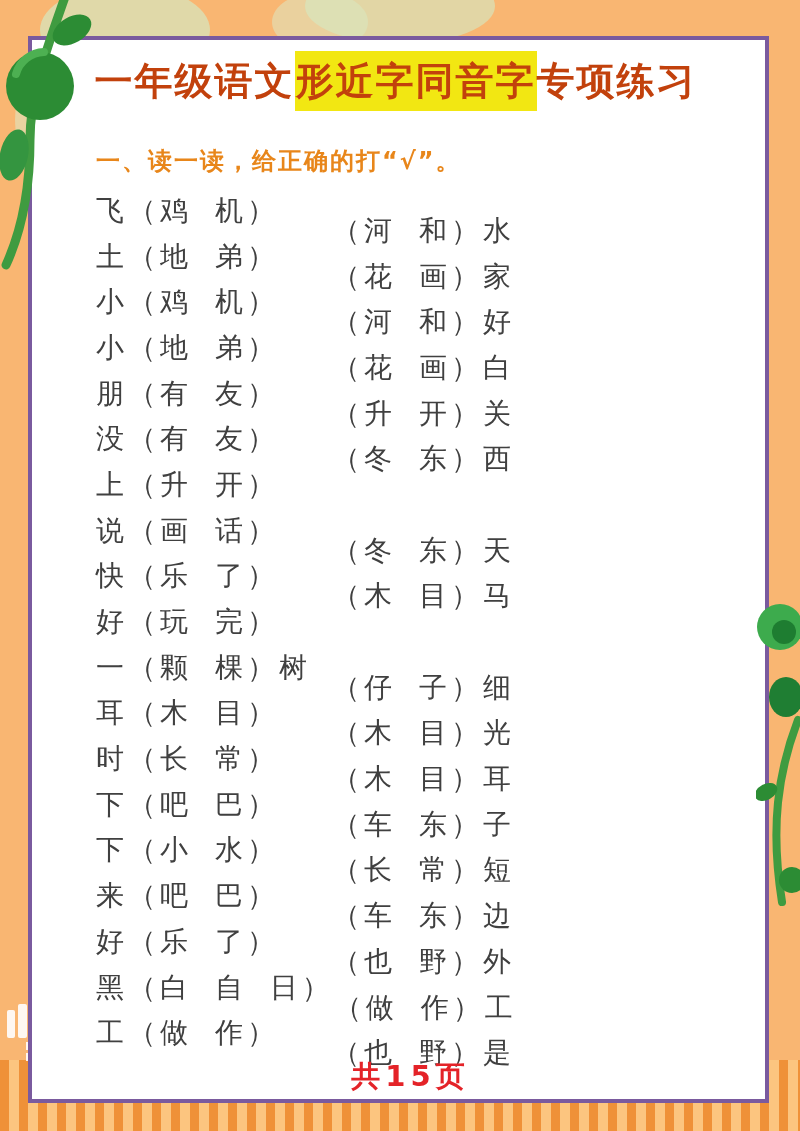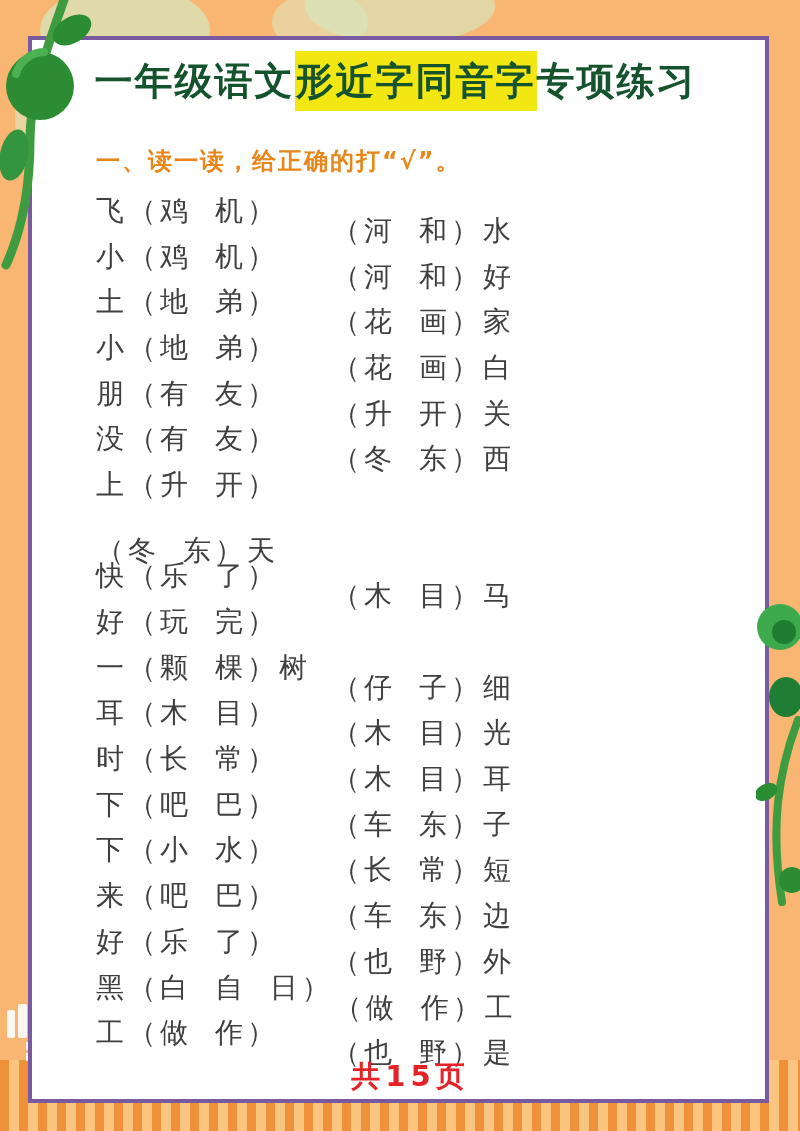--- a/index.html
+++ b/index.html
@@ -13,21 +13,21 @@
   .vine-right{left:756px;top:572px;z-index:3;}
   .picket{left:2px;top:1000px;z-index:2;}
   .stripes{position:absolute;left:0;bottom:0;width:800px;height:71px;z-index:1;
     background:repeating-linear-gradient(90deg,#ef9138 0 9px,#fcc57f 9px 19px);}
 
   
   .card{position:absolute;left:28px;top:36px;width:741px;height:1067px;box-sizing:border-box;
     background:#ffffff;border:4px solid #7a5a9e;z-index:2;}
 
   .title{margin:18px 6px 0 0;text-align:center;font-size:38px;line-height:46px;
-    font-weight:900;letter-spacing:2px;color:#14532d;white-space:nowrap;}
+    font-weight:900;letter-spacing:2px;color:#c2410c;white-space:nowrap;}
   .hl{background:#f2e712;padding:8px 1px;}
 
   .section{margin:42px 0 8px 64px;font-size:24px;line-height:30px;font-weight:700;
     color:#e8861a;letter-spacing:2px;}
 
   .rows{margin:12px 0 0 64px;}
   .row{display:flex;align-items:center;height:45.7px;font-size:28px;font-weight:500;
     color:#404040;letter-spacing:4px;word-spacing:10px;white-space:nowrap;}
   .cell-left{flex:0 0 236px;}
   .cell-right{flex:1;margin-top:40px;}
@@ -84,27 +84,27 @@
 
     <div class="section">一、读一读，给正确的打“√”。</div>
 
     <div class="rows">
   <div class="row">
     <span class="cell-left">飞（鸡 机）</span>
     <span class="cell-right">（河 和）水</span>
   </div>
 
   <div class="row">
-    <span class="cell-left">小（鸡 机）</span>
-    <span class="cell-right">（河 和）好</span>
+    <span class="cell-left">土（地 弟）</span>
+    <span class="cell-right">（花 画）家</span>
   </div>
 
   <div class="row">
-    <span class="cell-left">土（地 弟）</span>
-    <span class="cell-right">（花 画）家</span>
+    <span class="cell-left">小（鸡 机）</span>
+    <span class="cell-right">（河 和）好</span>
   </div>
 
   <div class="row">
     <span class="cell-left">小（地 弟）</span>
     <span class="cell-right">（花 画）白</span>
   </div>
 
   <div class="row">
     <span class="cell-left">朋（有 友）</span>
     <span class="cell-right">（升 开）关</span>
@@ -113,20 +113,21 @@
   <div class="row">
     <span class="cell-left">没（有 友）</span>
     <span class="cell-right">（冬 东）西</span>
   </div>
 
   <div class="row">
     <span class="cell-left">上（升 开）</span>
   </div>
 
   <div class="row">
+    <span class="cell-left">说（画 话）</span>
     <span class="cell-right">（冬 东）天</span>
   </div>
 
   <div class="row">
     <span class="cell-left">快（乐 了）</span>
     <span class="cell-right">（木 目）马</span>
   </div>
 
   <div class="row">
     <span class="cell-left">好（玩 完）</span>

